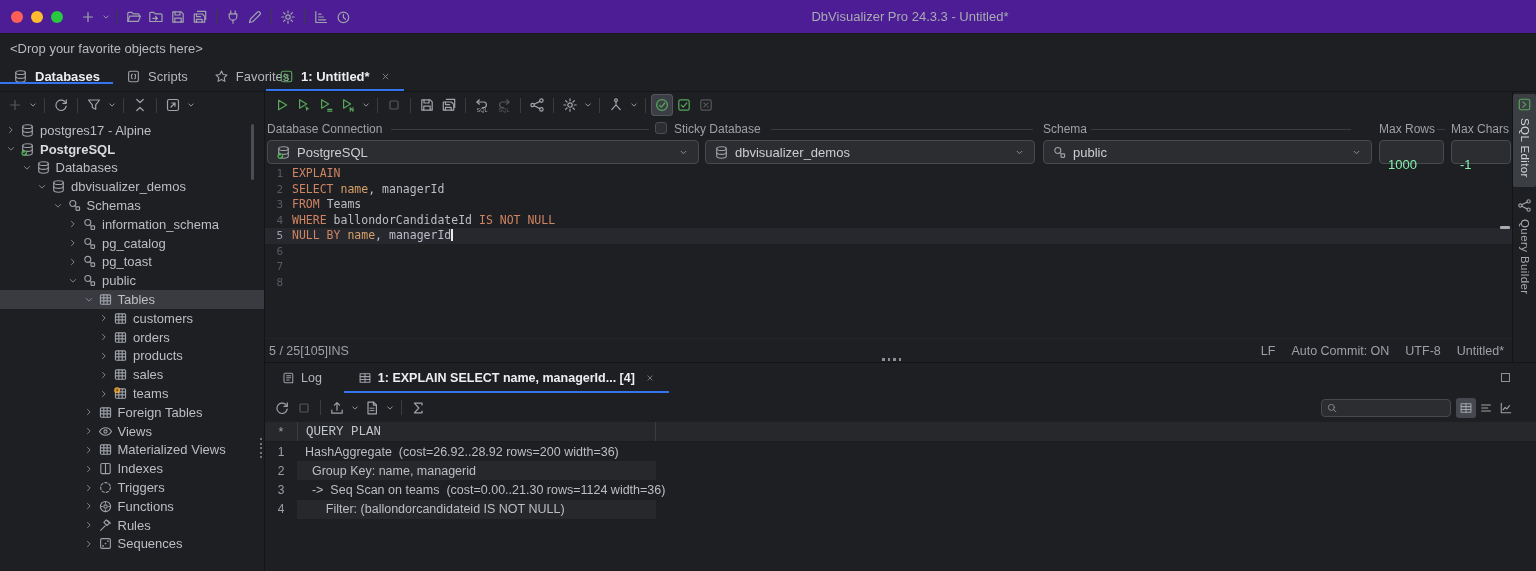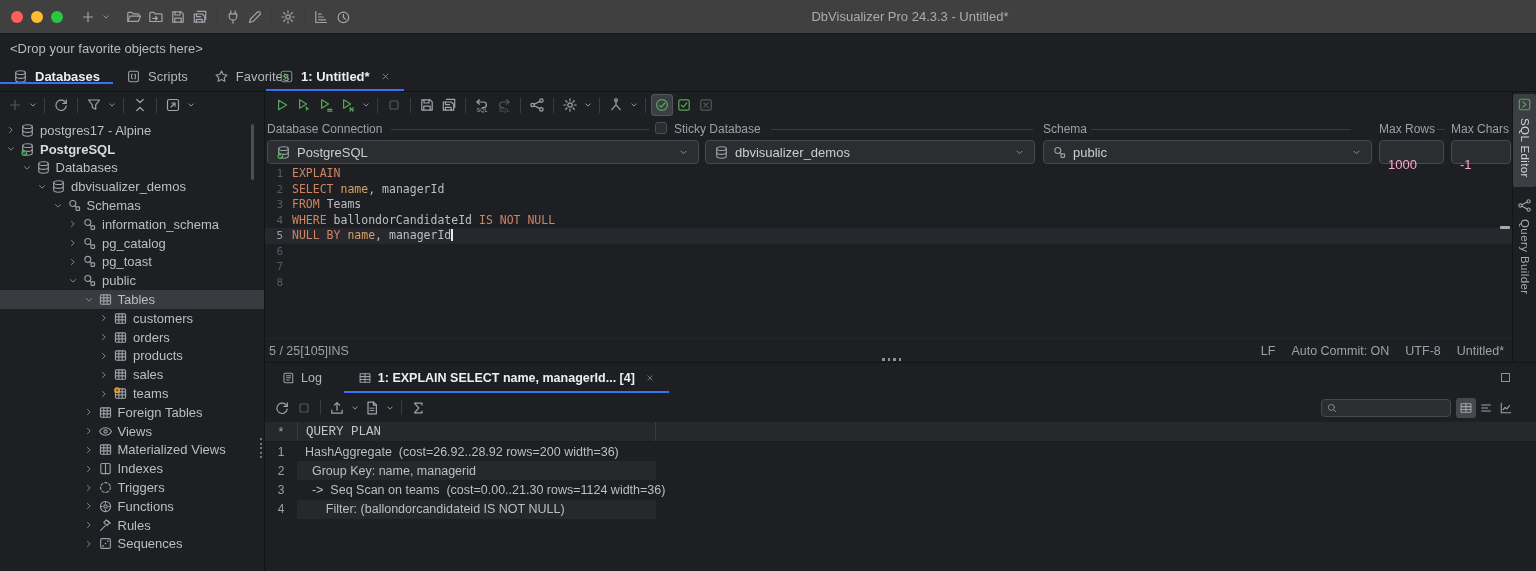--- a/index.html
+++ b/index.html
@@ -7,21 +7,21 @@
     --sel:#393b40; --badge:#e8a33d;
     --bg:#1e1f22; --bg2:#26282b; --border:#131416; --dimtext:#9da0a8; --text:#bcbec4;
   }
   *{box-sizing:border-box;}
   html,body{margin:0;padding:0;}
   body{width:1536px;height:571px;overflow:hidden;background:var(--bg);
        font-family:"Liberation Sans",sans-serif;color:var(--text);-webkit-font-smoothing:antialiased;}
   .app{position:relative;width:1536px;height:571px;}
 
   
-  .titlebar{height:34px;background:#404040;border-bottom:1px solid #17181a;display:flex;align-items:center;position:relative;}
+  .titlebar{height:34px;background:#4c1d95;border-bottom:1px solid #17181a;display:flex;align-items:center;position:relative;}
   .lights{display:flex;gap:8px;margin-left:11px;}
   .light{width:12px;height:12px;border-radius:50%;}
   .tb-tools{display:flex;align-items:center;margin-left:14px;}
   .tb-title{position:absolute;left:620px;width:580px;text-align:center;font-size:13px;color:#a8abb1;pointer-events:none;}
 
   
   .tbar{display:flex;align-items:center;}
   .tbtn{height:22px;min-width:22px;display:inline-flex;align-items:center;justify-content:center;border-radius:4px;color:#a0a3aa;cursor:default;}
   .tbtn.chev{min-width:13px;}
   .tbtn.dim{opacity:.42;}
@@ -65,21 +65,21 @@
   .stoolbar{height:26px;padding-left:6px;}
 
   
   .connbar{height:46px;position:relative;font-size:12px;}
   .cl-label{position:absolute;top:4px;color:#9da0a8;white-space:nowrap;}
   .cl-line{position:absolute;top:11px;height:1px;background:#393b40;}
   .cl-check{position:absolute;top:4px;width:12px;height:12px;border:1px solid #4a4d53;border-radius:3px;background:#2b2d30;}
   .field{position:absolute;top:22px;height:24px;display:flex;align-items:center;gap:6px;background:#2b2d30;border:1px solid #46494e;border-radius:4px;font-size:13px;color:#ccced3;padding:0 8px;white-space:nowrap;}
   .field .icn{width:15px;height:15px;color:#9da0a8;flex:none;}
   .field .chev{margin-left:auto;width:13px;height:13px;color:#8d9097;}
-  .field input{background:transparent;border:none;outline:none;color:#f9a8d4;font-size:13px;font-family:"Liberation Sans",sans-serif;width:100%;padding:0;margin-top:24px;}
+  .field input{background:transparent;border:none;outline:none;color:#86efac;font-size:13px;font-family:"Liberation Sans",sans-serif;width:100%;padding:0;margin-top:24px;}
 
   
   .editor{flex:1;font-family:"DejaVu Sans Mono",monospace;font-size:11.5px;line-height:15.5px;padding-top:2px;overflow:hidden;}
   .eline{display:flex;height:15.5px;padding-left:4px;}
   .eline .gut{width:14px;text-align:right;margin-right:9px;color:#565b63;flex:none;font-size:11px;}
   .eline.current{background:#26282e;}
   .eline.current .gut{color:#9ba0a7;}
   .eline .code{white-space:pre;color:var(--text);}
   .tok.kw{color:var(--kw);}
   .tok.id{color:var(--id);}

